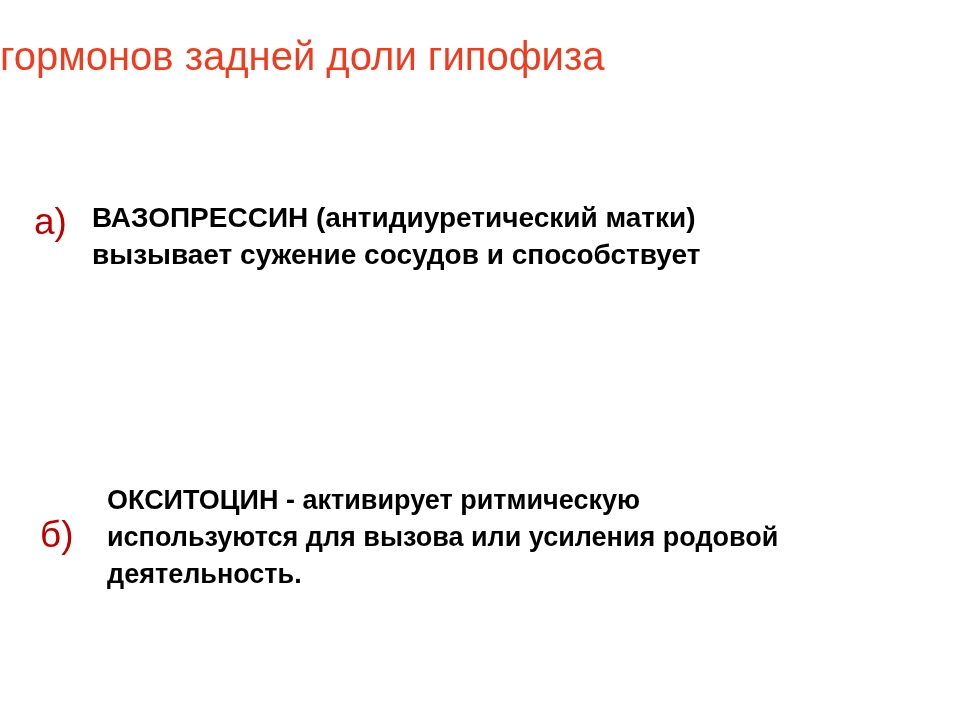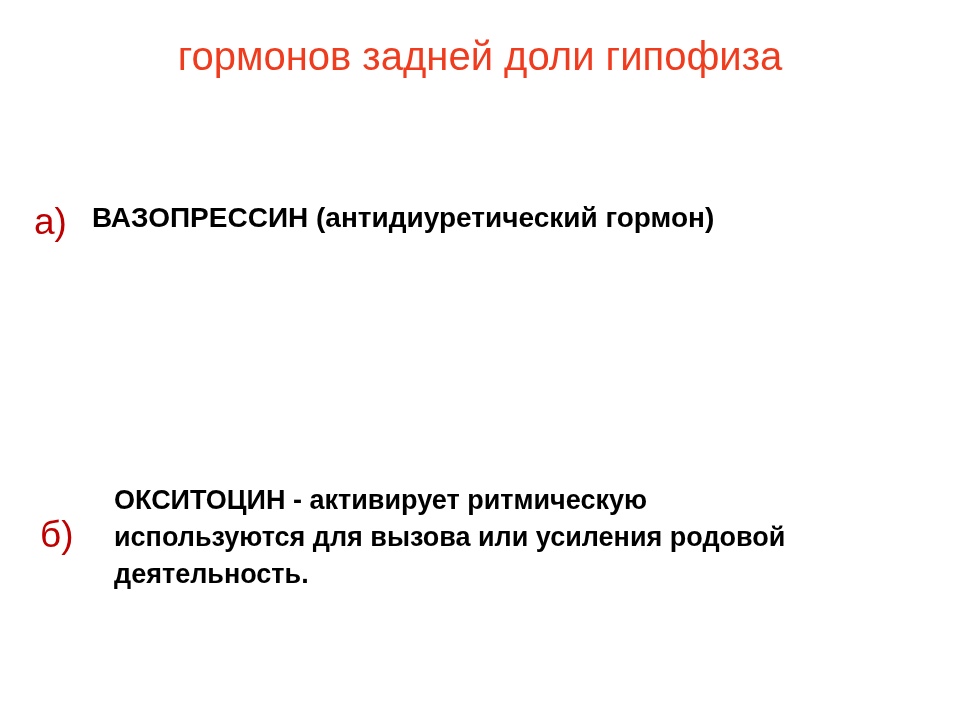--- a/index.html
+++ b/index.html
@@ -19,21 +19,21 @@
     height: 720px;
     background: #ffffff;
   }
 
   
   .slide-title {
     position: absolute;
     left: 0;
     top: 32px;
     width: 960px;
-    text-align: center;
+    text-align: left;
     font-size: 40px;
     line-height: 48px;
     font-weight: 400;
     color: #f03c1e;
     letter-spacing: 0px;
     white-space: nowrap;
   }
 
   
   .item {
@@ -74,37 +74,38 @@
   
   #item-b {
     left: 0;
     top: 0;
   }
   #item-b .item-marker {
     left: 40px;
     top: 516px;
   }
   #item-b .item-body {
-    left: 114px;
+    left: 107px;
     top: 482px;
     font-size: 27px;
     line-height: 37px;
   }
 </style>
 </head>
 <body>
 
 <div class="slide">
 
   <div class="slide-title">гормонов задней доли гипофиза</div>
 
   <div class="item" id="item-a">
     <div class="item-marker">а)</div>
     <div class="item-body">
-      <div class="line">ВАЗОПРЕССИН (антидиуретический гормон)</div>
+      <div class="line">ВАЗОПРЕССИН (антидиуретический матки)</div>
+      <div class="line">вызывает сужение сосудов и способствует</div>
     </div>
   </div>
 
   <div class="item" id="item-b">
     <div class="item-marker">б)</div>
     <div class="item-body">
       <div class="line">ОКСИТОЦИН - активирует ритмическую</div>
       <div class="line">используются для вызова или усиления родовой</div>
       <div class="line">деятельность.</div>
     </div>

